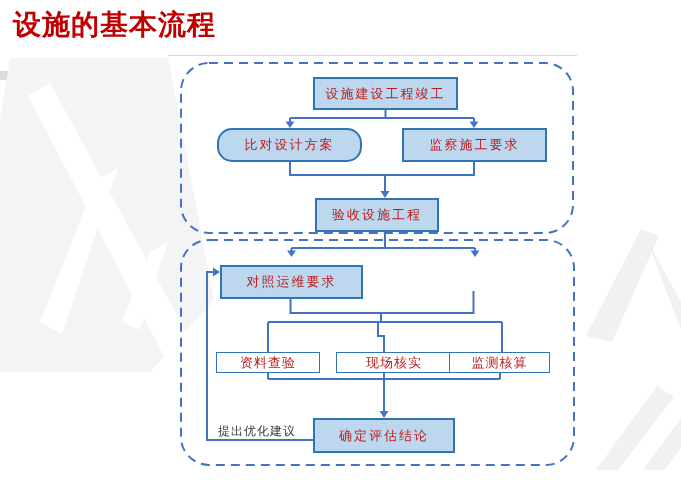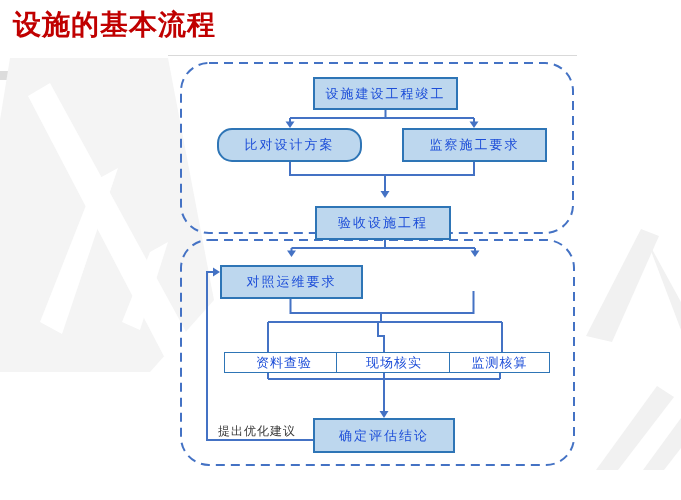--- a/index.html
+++ b/index.html
@@ -14,21 +14,21 @@
   }
   .top-rule{
     position:absolute;left:168px;top:55px;width:409px;height:1px;
     background:#d9d9d9;z-index:1;
   }
   .connectors{position:absolute;left:0;top:0;z-index:1;}
   .node{
     position:absolute;z-index:2;box-sizing:border-box;
     background:#BDD7EE;border:2px solid #2E75B6;
     display:flex;align-items:center;justify-content:center;
-    font-size:13px;color:#1d4ed8;letter-spacing:2px;white-space:nowrap;
+    font-size:13px;color:#b91c1c;letter-spacing:2px;white-space:nowrap;
   }
   .node.white{background:#ffffff;border-width:1.5px;letter-spacing:1px;}
   .feedback-label{
     position:absolute;left:218px;top:423px;z-index:2;
     font-size:12px;color:#3a3a3a;letter-spacing:1px;
   }
 </style>
 </head>
 <body>
 
@@ -74,22 +74,22 @@
       <polygon points="287,250.5 296,250.5 291.5,257"></polygon>
       <polygon points="470.5,250.5 479.5,250.5 475,257"></polygon>
       <polygon points="379.5,411 388.5,411 384,418"></polygon>
       <polygon points="213,267.5 213,276.5 220,272"></polygon>
     </g>
   </svg>
 
   <div class="node" style="left:313px;top:77px;width:145px;height:33px;">设施建设工程竣工</div>
   <div class="node" style="left:217px;top:128px;width:145px;height:34px;border-radius:15px;">比对设计方案</div>
   <div class="node" style="left:402px;top:128px;width:145px;height:34px;">监察施工要求</div>
-  <div class="node" style="left:315px;top:198px;width:136px;height:34px;margin-top:8px;">验收设施工程</div>
+  <div class="node" style="left:315px;top:198px;width:124px;height:34px;">验收设施工程</div>
   <div class="node" style="left:220px;top:257px;width:143px;height:34px;margin-top:8px;">对照运维要求</div>
-  <div class="node white" style="left:224px;top:352px;width:120px;height:21px;">资料查验</div>
+  <div class="node white" style="left:216px;top:352px;width:104px;height:21px;">资料查验</div>
   <div class="node white" style="left:336px;top:352px;width:116px;height:21px;">现场核实</div>
   <div class="node white" style="left:449px;top:352px;width:101px;height:21px;">监测核算</div>
   <div class="node" style="left:313px;top:418px;width:142px;height:35px;">确定评估结论</div>
 
   <div class="feedback-label">提出优化建议</div>
 
 </div>
 
 </body></html>

